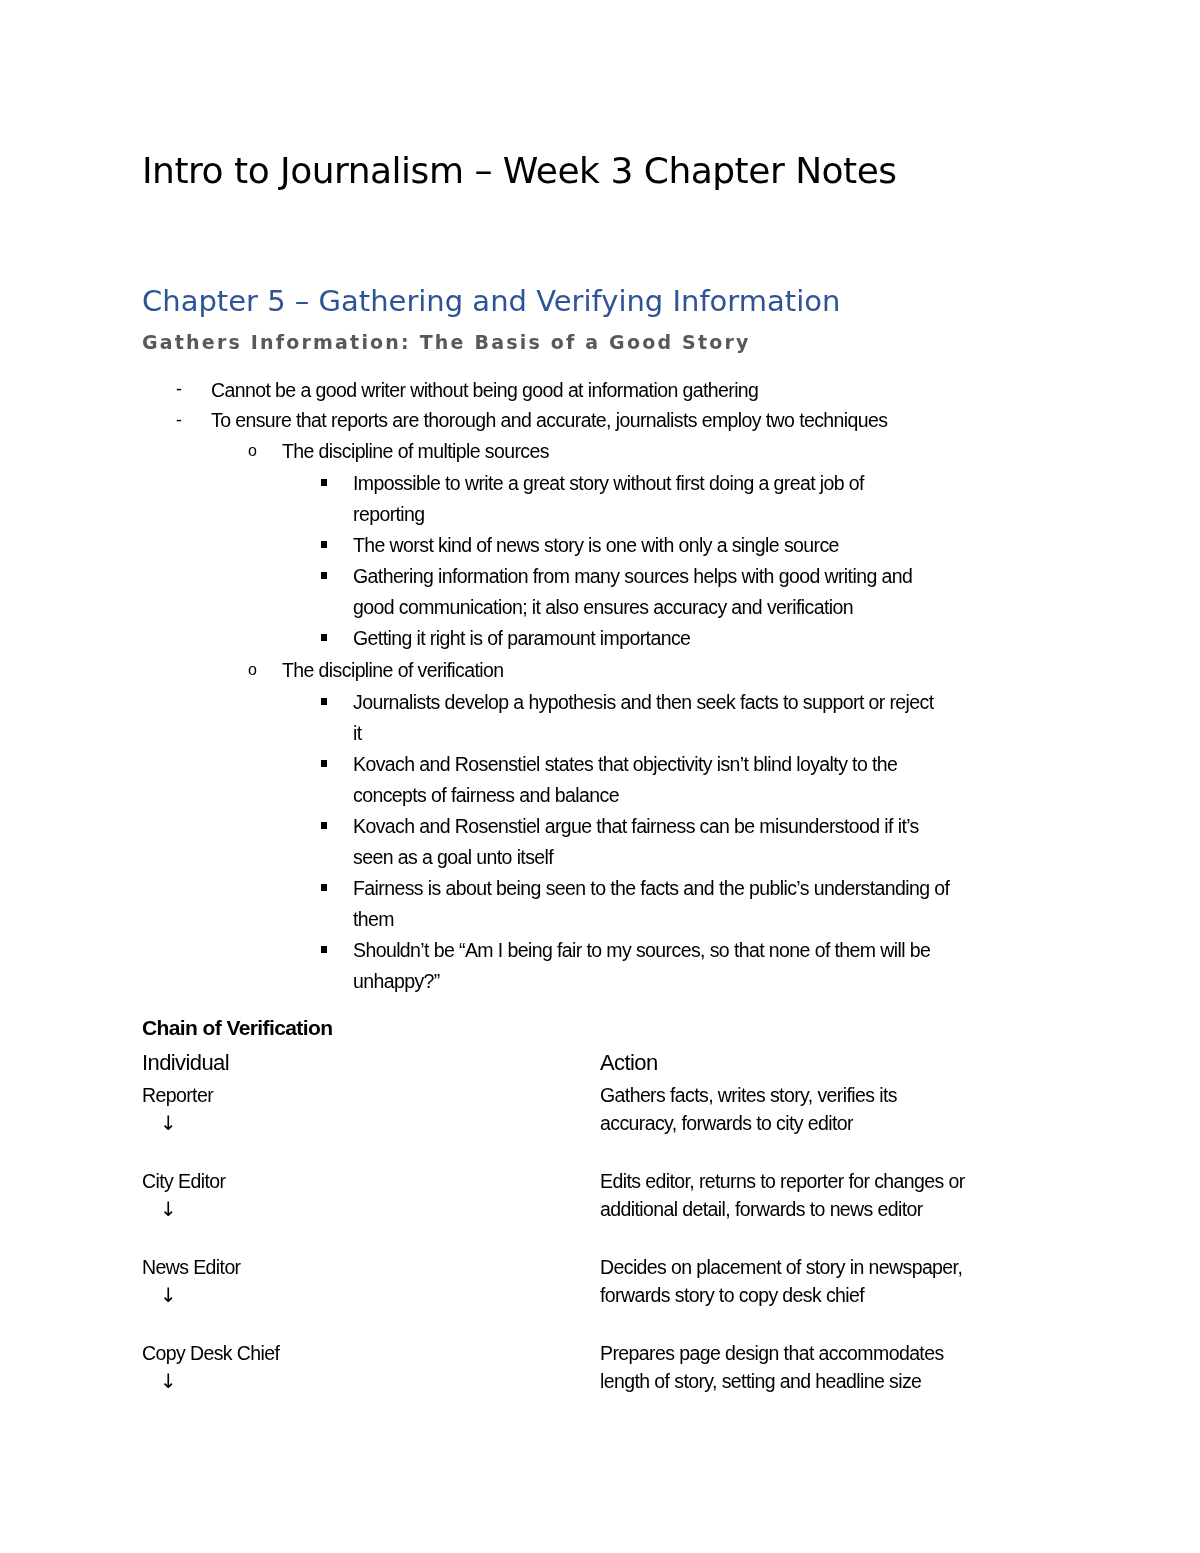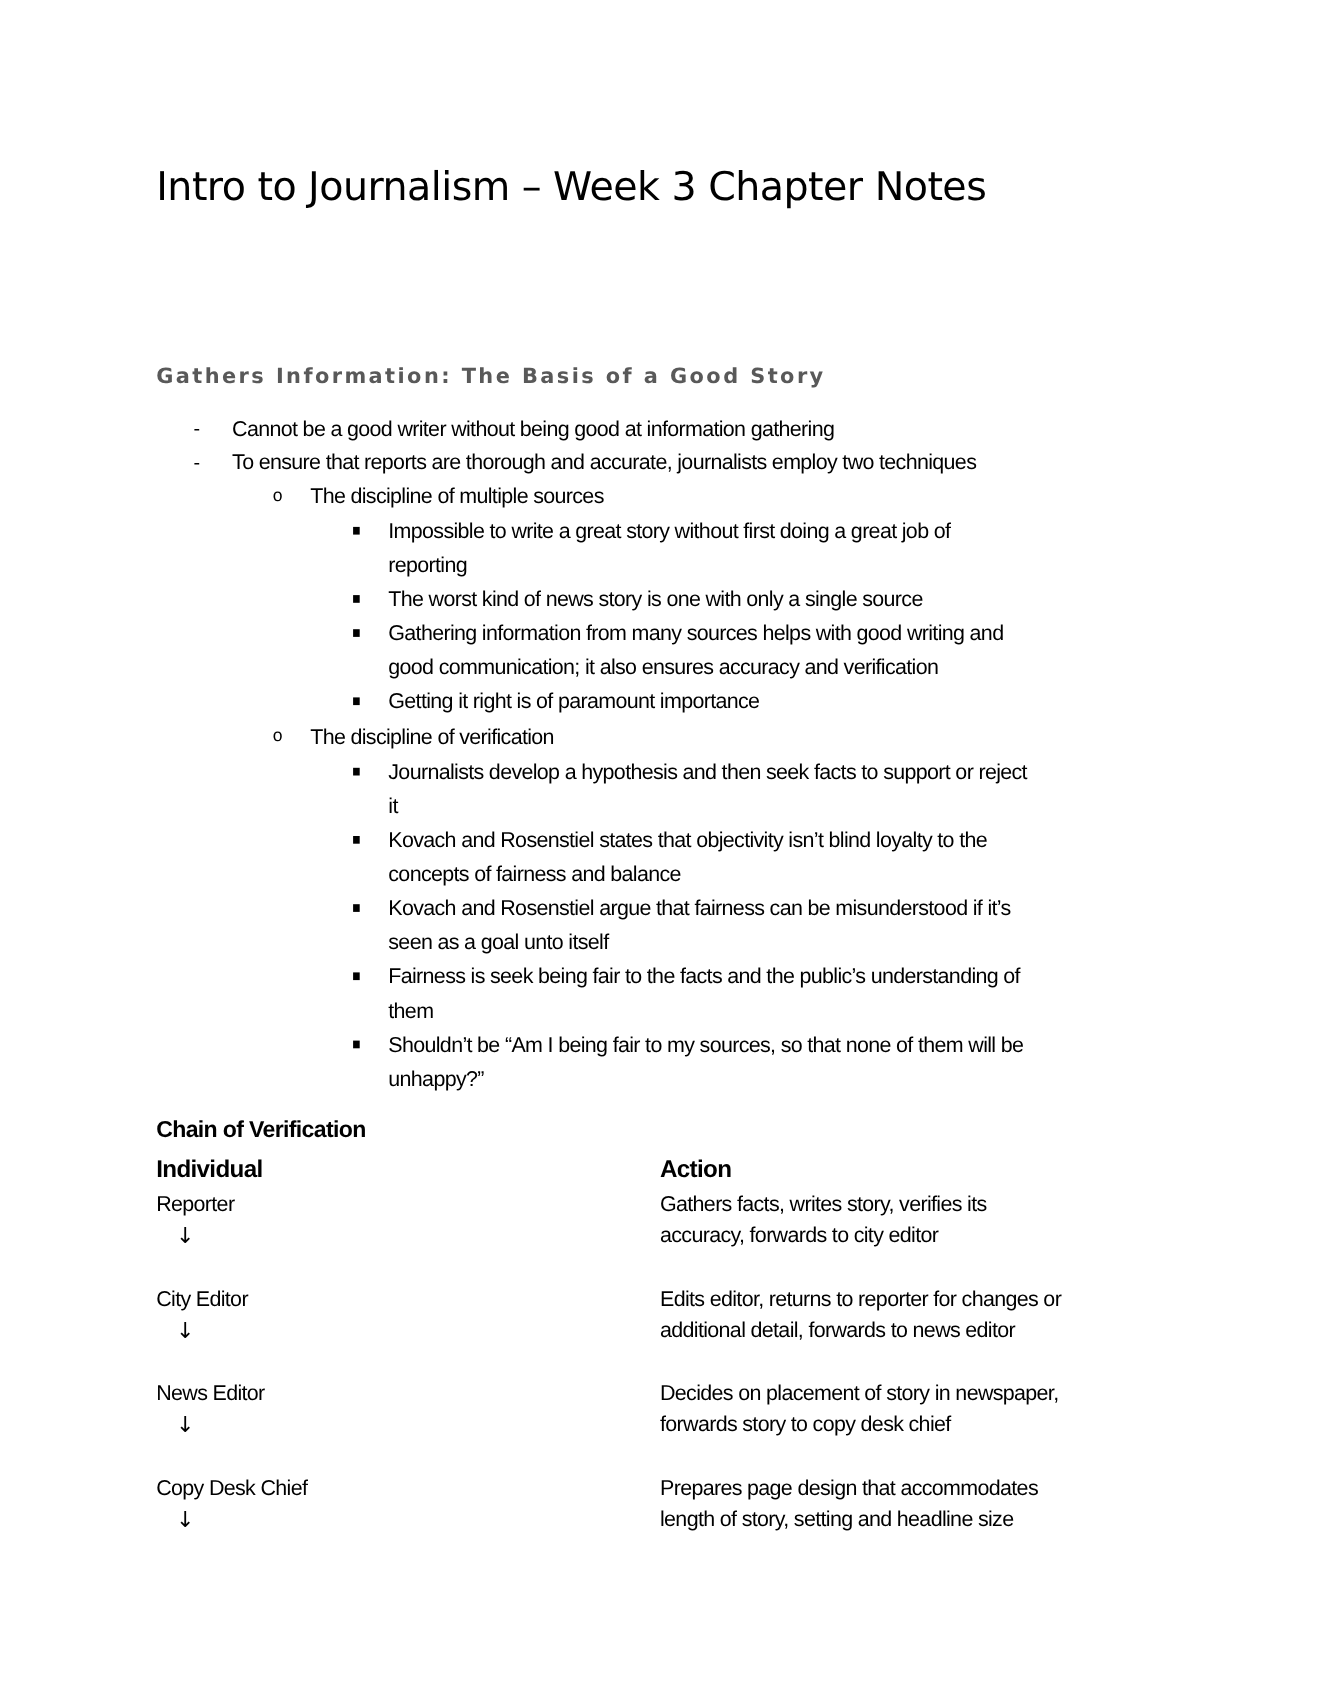--- a/index.html
+++ b/index.html
@@ -28,31 +28,32 @@
   .bullet { position: absolute; font-family: "Liberation Sans", sans-serif; }
   .dash { font-size: 18px; }
   .circle { font-size: 16px; }
   .square { width: 6px; height: 7px; background: #000; }
   .chain-title {
     position: absolute; left: 142px; top: 1016px;
     font-family: "Liberation Sans", sans-serif; font-weight: bold; font-size: 21px; letter-spacing: -0.6px;
   }
   .col-head {
     position: absolute; top: 1050px;
-    font-family: "Liberation Sans", sans-serif; font-weight: bold; font-size: 22px; letter-spacing: -0.6px;
+    font-family: "Liberation Sans", sans-serif; font-weight: normal; font-size: 22px; letter-spacing: -0.6px;
   }
   .cell { position: absolute; font-family: "Liberation Sans", sans-serif; font-size: 19.5px; line-height: 29px; letter-spacing: -0.6px; }
   .arrow { position: absolute; font-family: "DejaVu Sans", sans-serif; font-size: 20px; }
 </style>
 </head>
 <body>
 
 <div class="page">
 
   <div class="title">Intro to Journalism – Week 3 Chapter Notes</div>
+  <div class="h1">Chapter 5 – Gathering and Verifying Information</div>
   <div class="h2">Gathers Information: The Basis of a Good Story</div>
 
   <div>
     <span class="bullet dash" style="left:176px; top:379px;">-</span>
     <div class="li body-text" style="left:211px; top:375px;">Cannot be a good writer without being good at information gathering</div>
 
     <span class="bullet dash" style="left:176px; top:410px;">-</span>
     <div class="li body-text" style="left:211px; top:405px;">To ensure that reports are thorough and accurate, journalists employ two techniques</div>
 
     <span class="bullet circle" style="left:248px; top:442px;">o</span>
@@ -81,21 +82,21 @@
 
     <span class="bullet square" style="left:321px; top:760px;"></span>
     <div class="li body-text" style="left:353px; top:749px;">Kovach and Rosenstiel states that objectivity isn’t blind loyalty to the</div>
     <div class="li body-text" style="left:353px; top:780px;">concepts of fairness and balance</div>
 
     <span class="bullet square" style="left:321px; top:822px;"></span>
     <div class="li body-text" style="left:353px; top:811px;">Kovach and Rosenstiel argue that fairness can be misunderstood if it’s</div>
     <div class="li body-text" style="left:353px; top:842px;">seen as a goal unto itself</div>
 
     <span class="bullet square" style="left:321px; top:884px;"></span>
-    <div class="li body-text" style="left:353px; top:873px;">Fairness is seek being fair to the facts and the public’s understanding of</div>
+    <div class="li body-text" style="left:353px; top:873px;">Fairness is about being seen to the facts and the public’s understanding of</div>
     <div class="li body-text" style="left:353px; top:904px;">them</div>
 
     <span class="bullet square" style="left:321px; top:946px;"></span>
     <div class="li body-text" style="left:353px; top:935px;">Shouldn’t be “Am I being fair to my sources, so that none of them will be</div>
     <div class="li body-text" style="left:353px; top:966px;">unhappy?”</div>
   </div>
 
   <div class="chain-title">Chain of Verification</div>
   <div class="col-head" style="left:142px;">Individual</div>
   <div class="col-head" style="left:600px;">Action</div>

